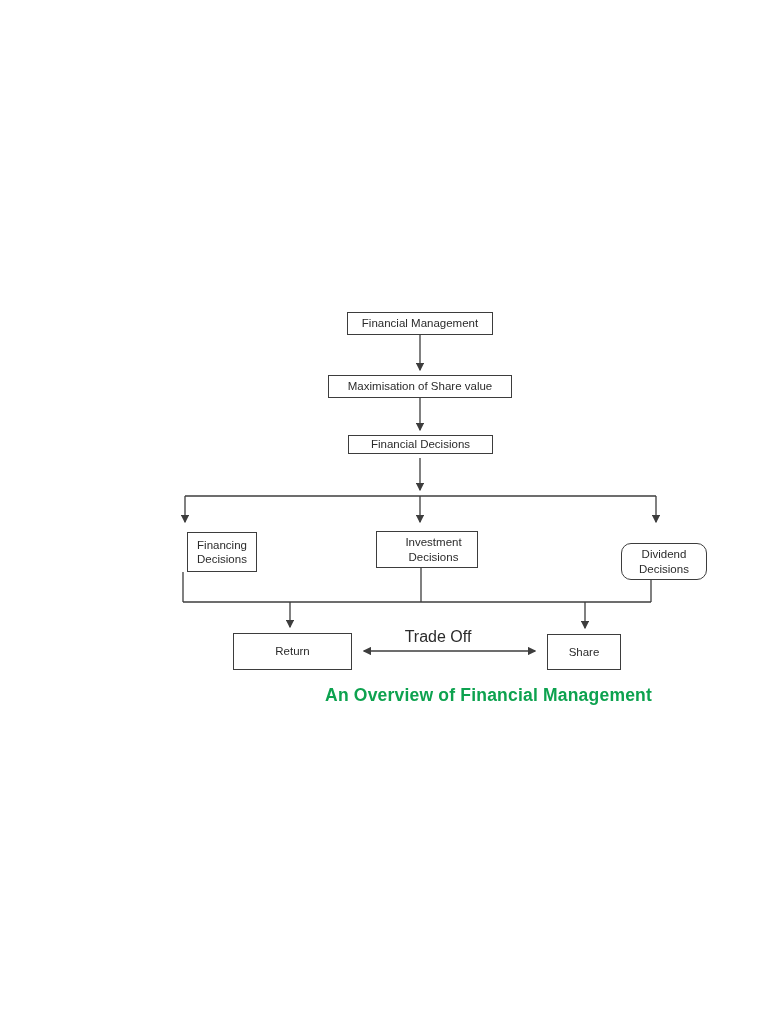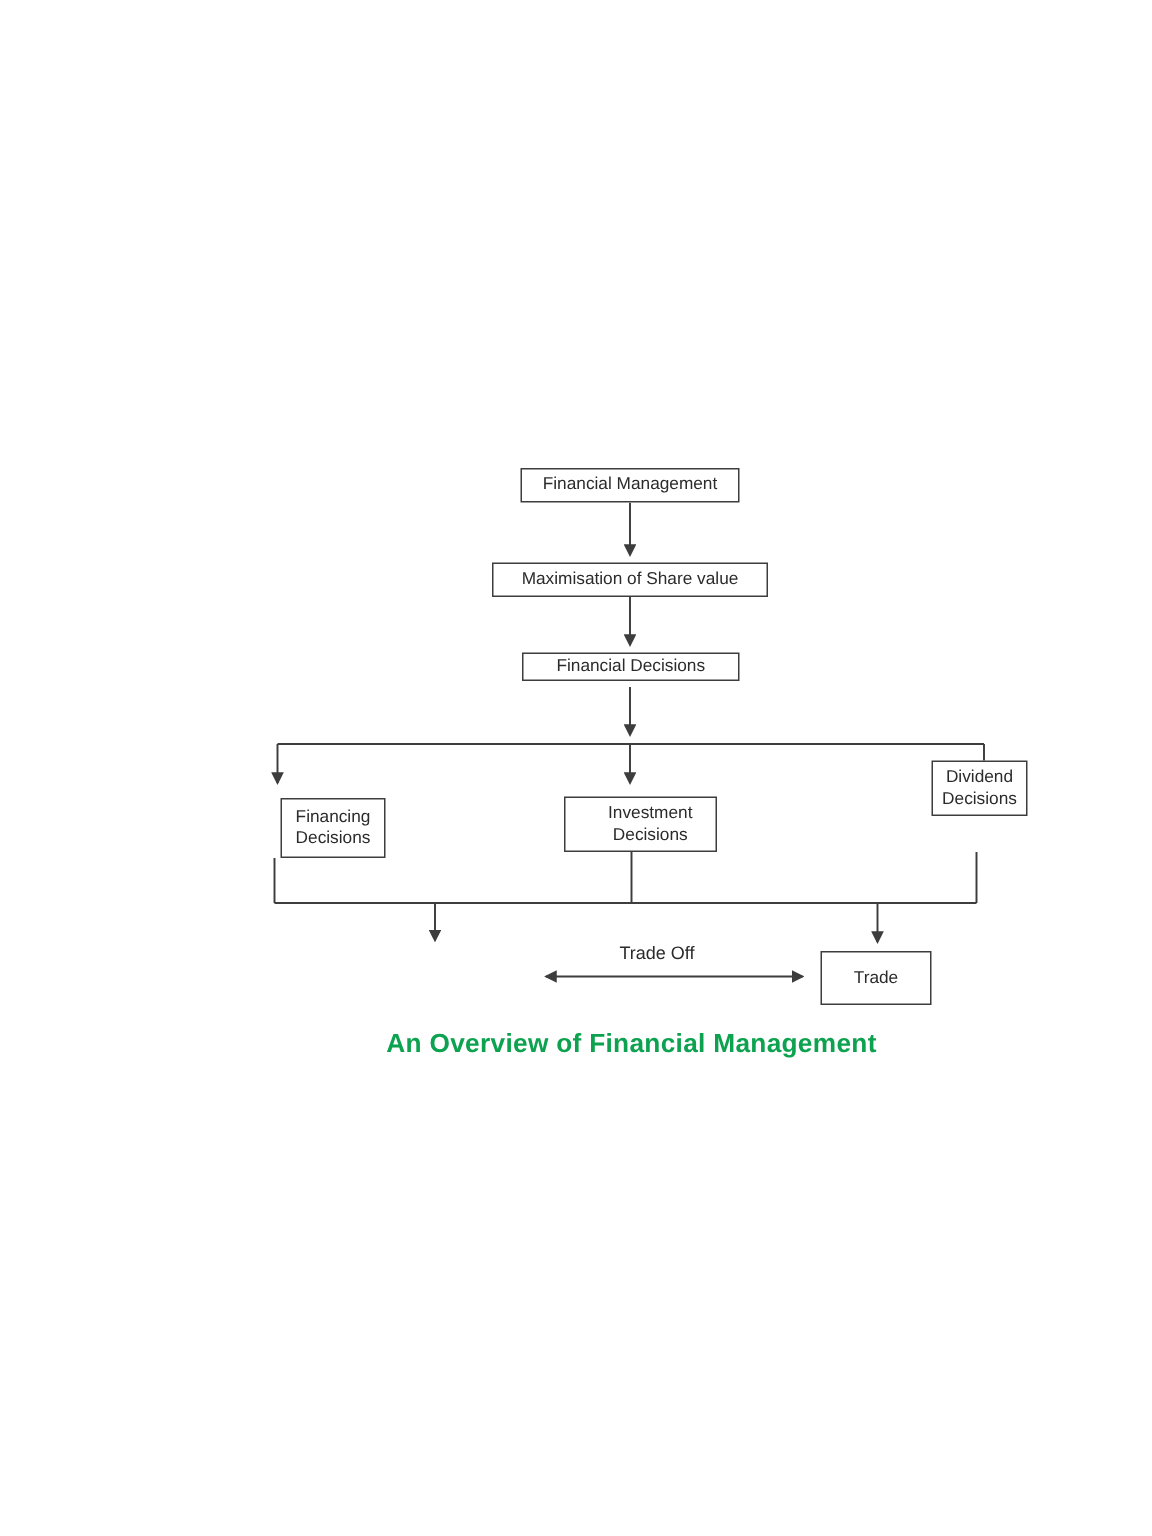--- a/index.html
+++ b/index.html
@@ -34,38 +34,38 @@
     color: #2b2b2b;
     font-size: 11.5px;
     line-height: 1.25;
     white-space: pre-line;
   }
   #node-financial-management { left: 347px; top: 312px; width: 146px; height: 23px; }
   #node-maximisation         { left: 328px; top: 375px; width: 184px; height: 23px; }
   #node-financial-decisions  { left: 348px; top: 435px; width: 145px; height: 19px; }
   #node-financing            { left: 153px; top: 532px; width: 70px;  height: 40px; margin-left: 34px; }
   #node-investment           { left: 376px; top: 531px; width: 102px;  height: 37px; padding-left: 13px; }
-  #node-dividend             { left: 621px; top: 507px; width: 64px;  height: 37px; }
+  #node-dividend             { left: 621px; top: 543px; width: 86px;  height: 37px; border-radius: 10px; }
   #node-return               { left: 233px; top: 633px; width: 119px; height: 37px; }
   #node-risk                 { left: 547px; top: 634px; width: 74px;  height: 36px; }
   #trade-off-label {
     position: absolute;
     left: 363px;
     top: 628px;
     width: 150px;
     text-align: center;
     color: #2b2b2b;
-    font-size: 12px;
+    font-size: 16px;
   }
   #diagram-caption {
     position: absolute;
     left: 190px;
     top: 685px;
     width: 462px;
-    text-align: center;
+    text-align: right;
     font-size: 17.5px;
     font-weight: bold;
     letter-spacing: 0.2px;
   }
 </style>
 </head>
 <body>
 
 <div id="page">
 
@@ -113,22 +113,25 @@
   <div class="node" id="node-investment">
     <span>Investment
 Decisions</span>
   </div>
 
   <div class="node" id="node-dividend">
     <span>Dividend
 Decisions</span>
   </div>
 
+  <div class="node" id="node-return">
+    <span>Return</span>
+  </div>
 
   <div class="node" id="node-risk">
-    <span>Trade</span>
+    <span>Share</span>
   </div>
 
   <div id="trade-off-label">Trade Off</div>
 
   <div id="diagram-caption" style="color: rgb(13, 162, 79);">An Overview of Financial Management</div>
 
 </div>
 
 </body></html>

